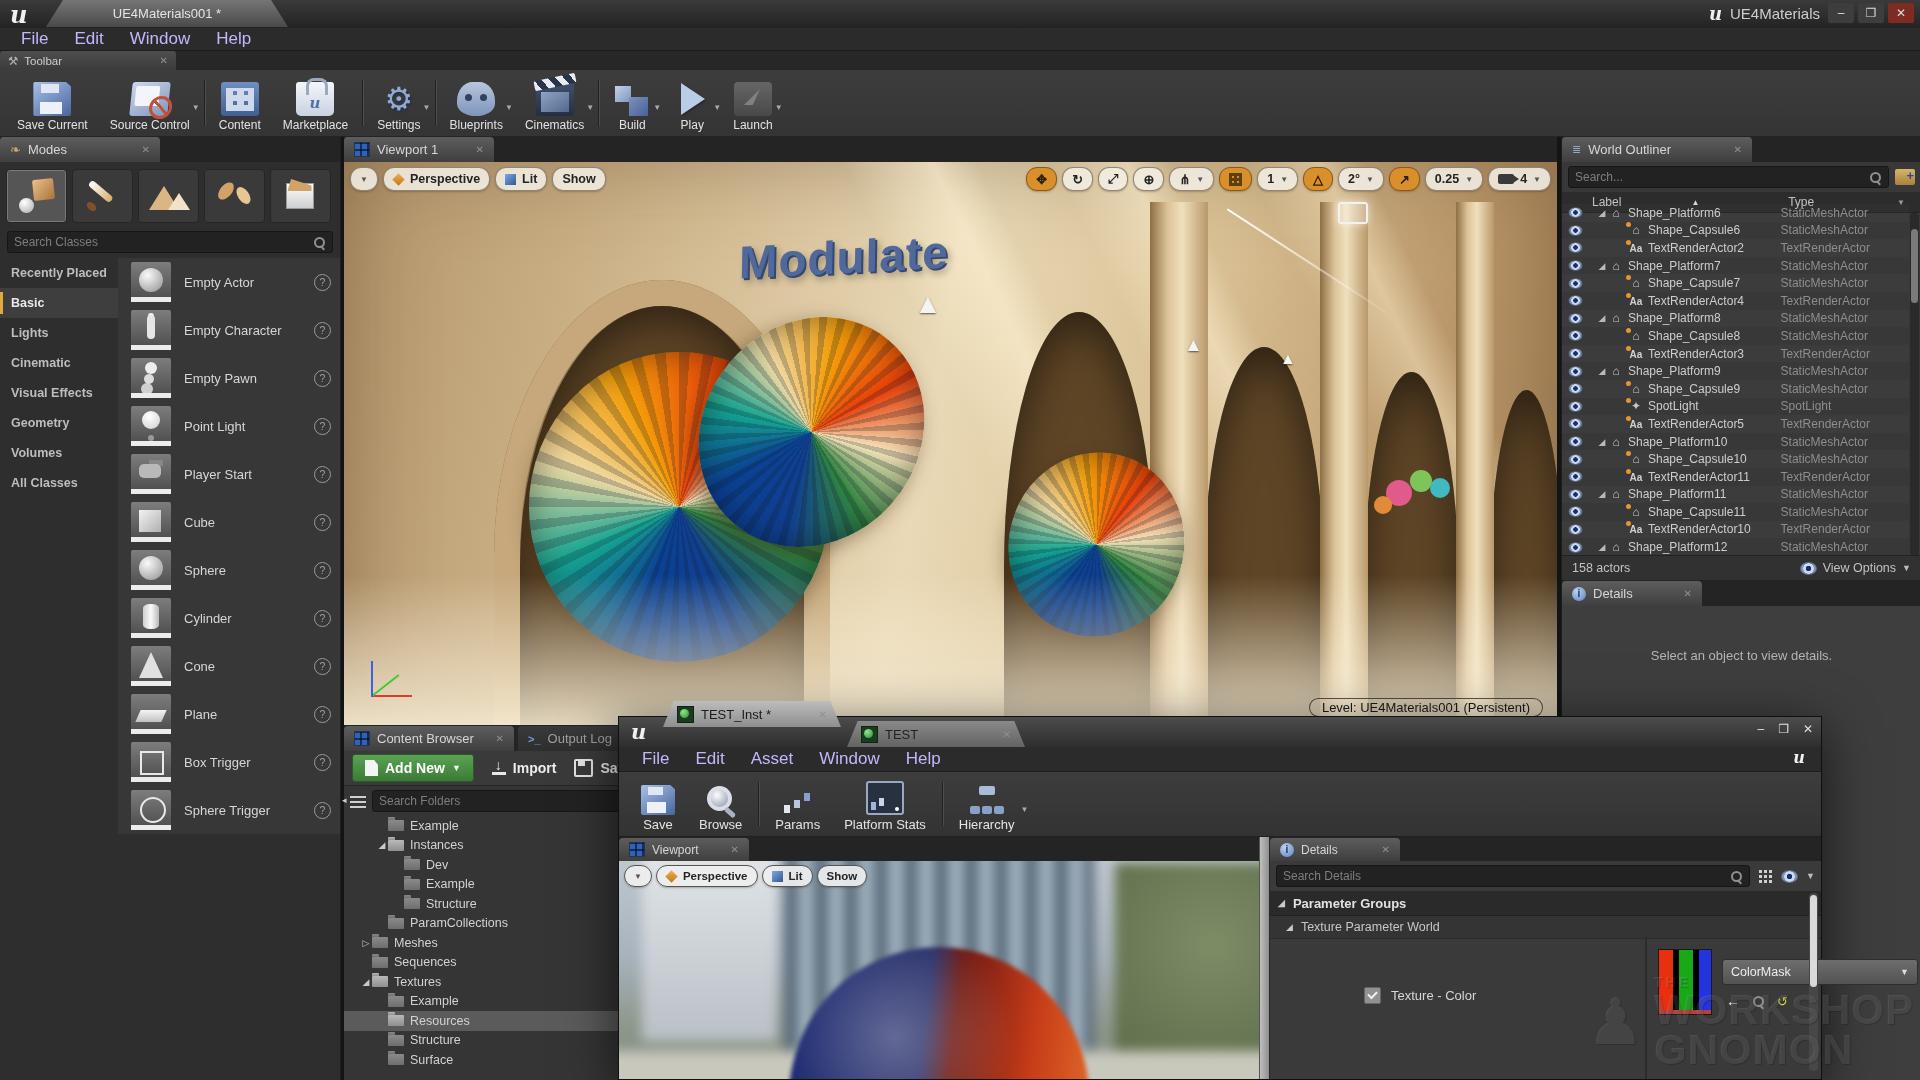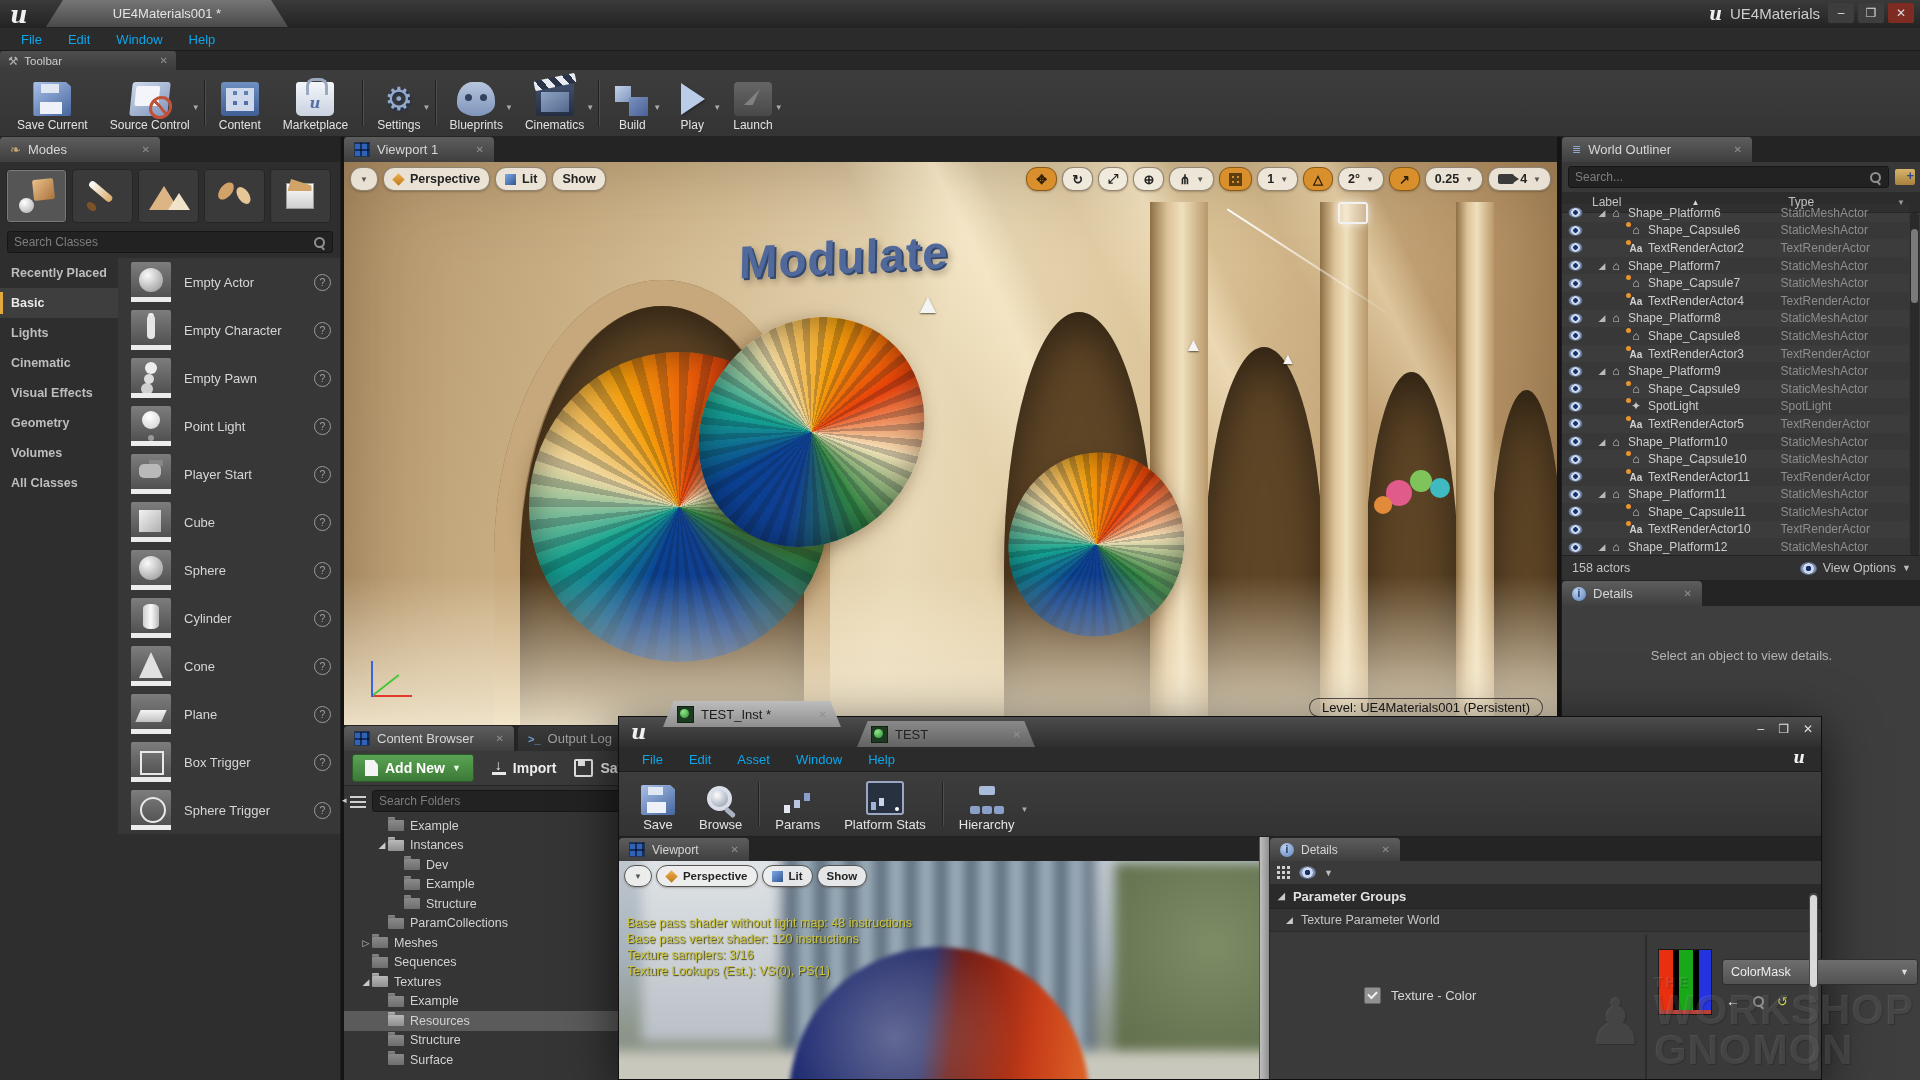--- a/index.html
+++ b/index.html
@@ -7,21 +7,21 @@
   .abs{position:absolute;}
   
   #titlebar{position:absolute;top:0;left:0;right:0;height:28px;background:linear-gradient(#3a3a3a,#232323);}
   .ue-u{font-family:"DejaVu Serif",serif;font-style:italic;font-weight:bold;color:#f0f0f0;}
   #proj-tab{position:absolute;left:46px;top:0;height:27px;min-width:190px;padding:0 26px;background:linear-gradient(#757575,#4a4a4a);clip-path:polygon(0 100%,7% 0,93% 0,100% 100%);display:flex;align-items:center;justify-content:center;font-size:13px;color:#e4e4e4;}
   #app-badge{position:absolute;right:100px;top:3px;display:flex;gap:8px;align-items:center;font-size:15px;color:#cdcdcd;}
   #win-btns{position:absolute;right:6px;top:3px;display:flex;gap:4px;}
   .winbtn{width:26px;height:20px;display:flex;align-items:center;justify-content:center;font-size:12px;color:#ddd;background:#3d3d3d;border-radius:2px;}
   .winbtn.close{background:#7e2c22;}
   #menubar{position:absolute;top:28px;left:0;right:0;height:22px;background:#2b2b2b;display:flex;align-items:center;padding-left:8px;border-bottom:1px solid #1d1d1d;}
-  .menu-item{padding:0 13px;font-size:13px;color:#0ea5e9;height:100%;display:flex;align-items:center;}
+  .menu-item{padding:0 13px;font-size:17px;color:#c4b5fd;height:100%;display:flex;align-items:center;}
   #toolbar-tabstrip{position:absolute;top:51px;left:0;right:0;height:19px;background:#272727;}
   #toolbar-tab{position:absolute;left:0;top:0;height:19px;width:160px;background:linear-gradient(#4e4e4e,#3b3b3b);display:flex;align-items:center;gap:6px;padding:0 8px;font-size:11.5px;color:#cfcfcf;border-radius:3px 3px 0 0;}
   .x-close{margin-left:auto;color:#909090;font-size:10px;}
   #main-toolbar{position:absolute;top:70px;left:0;right:0;height:66px;background:linear-gradient(#3d3d3d,#343434);border-bottom:1px solid #202020;display:flex;align-items:center;padding-left:6px;}
   .tbtn{display:flex;flex-direction:column;align-items:center;justify-content:flex-end;height:58px;padding:2px 11px;position:relative;}
   .tbtn .lbl{font-size:12px;color:#e2e2e2;margin-top:2px;white-space:nowrap;}
   .tbtn .caret{position:absolute;right:1px;bottom:22px;font-size:8px;color:#aaa;}
   .tsep{width:1px;height:46px;background:#222;box-shadow:1px 0 0 #4d4d4d;margin:0 3px;}
   
   .tico{width:38px;height:34px;position:relative;}
@@ -913,21 +913,21 @@
         <span class="tri"></span>
         <span class="fold"></span>
         <span>Surface</span>
       </div>
     </div>
 </div>
 
 <div id="matwin">
   <div id="mw-titlebar">
     <span class="ue-u">u</span>
-    <div id="mw-tabs" style="display:flex;gap:16px;">
+    <div id="mw-tabs" style="display:flex;gap:6px;">
         <div class="mtab active">
           <span class="matico"></span>
           <span>TEST_Inst *</span>
           <span class="x-close">✕</span>
         </div>
         <div class="mtab inactive">
           <span class="matico"></span>
           <span>TEST</span>
           <span class="x-close">✕</span>
         </div>
@@ -981,26 +981,20 @@
         </div>
       </div>
       <div id="mw-vp-scene">
         <div class="city">
           <i class="tower"></i>
             <i class="glass"></i>
             <i class="tree"></i>
             <i class="ground"></i>
         </div>
         <div class="msphere"></div>
-        <div id="mw-stats">
-            <div>Base pass shader without light map: 48 instructions</div>
-            <div>Base pass vertex shader: 120 instructions</div>
-            <div>Texture samplers: 3/16</div>
-            <div>Texture Lookups (Est.): VS(0), PS(1)</div>
-          </div>
         <div class="mw-chiprow">
           <span class="chip">
               <span class="dn">▼</span>
             </span>
           <span class="chip">
               <span class="quad-ic"></span>
               <span>Perspective</span>
             </span>
           <span class="chip">
               <span class="cube-ic"></span>
@@ -1015,20 +1009,24 @@
     <div id="mw-splitter"></div>
     <div id="mw-details">
       <div class="ptabbar" style="height:24px;">
         <div class="ptab" style="min-width:110px;height:23px;font-size:12px;">
           <span class="info-i">i</span>
           <span>Details</span>
           <span class="x-close">✕</span>
         </div>
       </div>
       <div id="mw-det-search">
+        <div class="search-box">
+          <span class="ph">Search Details</span>
+          <span class="mag"></span>
+        </div>
         <span class="dots9"></span>
         <span class="eye"></span>
         <span class="caret-dn">▼</span>
       </div>
       <div class="grp-hdr">
         <span class="tri-exp">◢</span>
         <span>Parameter Groups</span>
       </div>
       <div class="grp-sub">
         <span class="tri-exp">◢</span>

